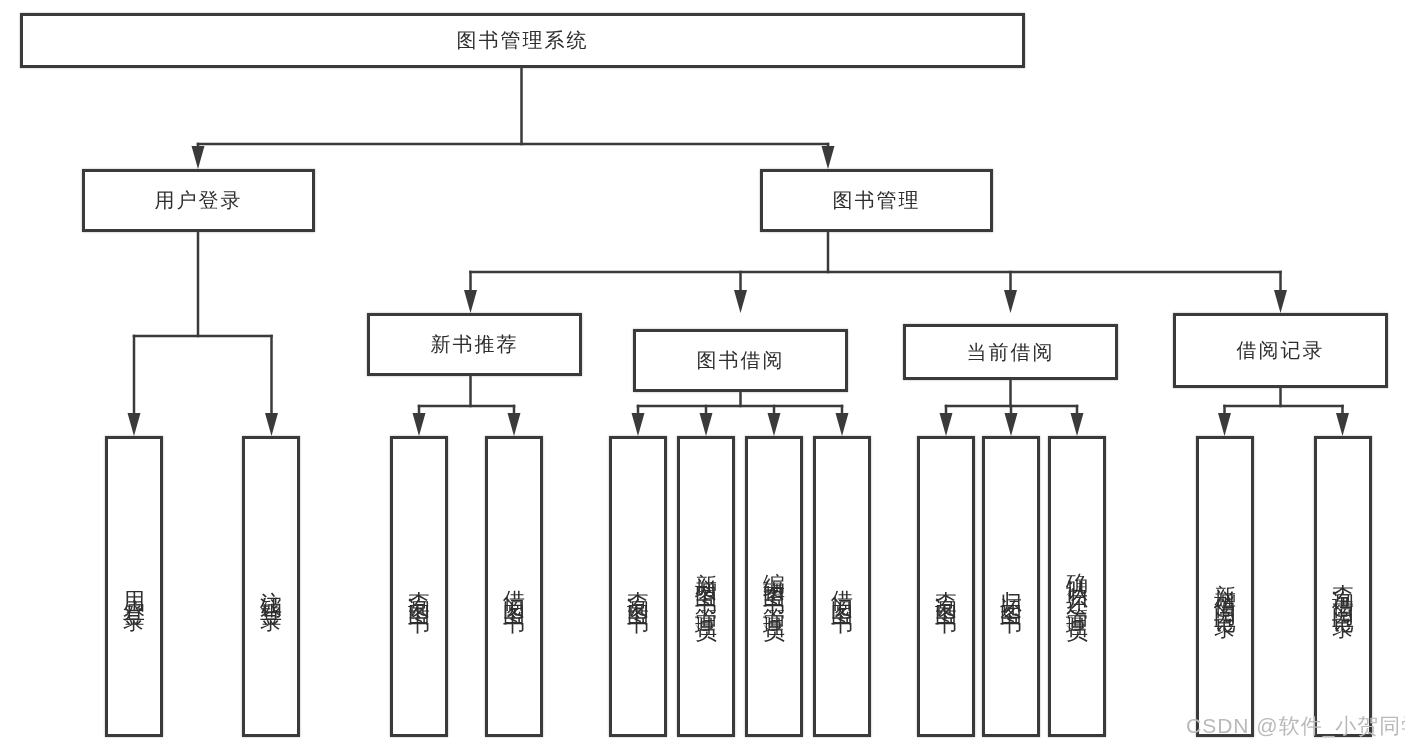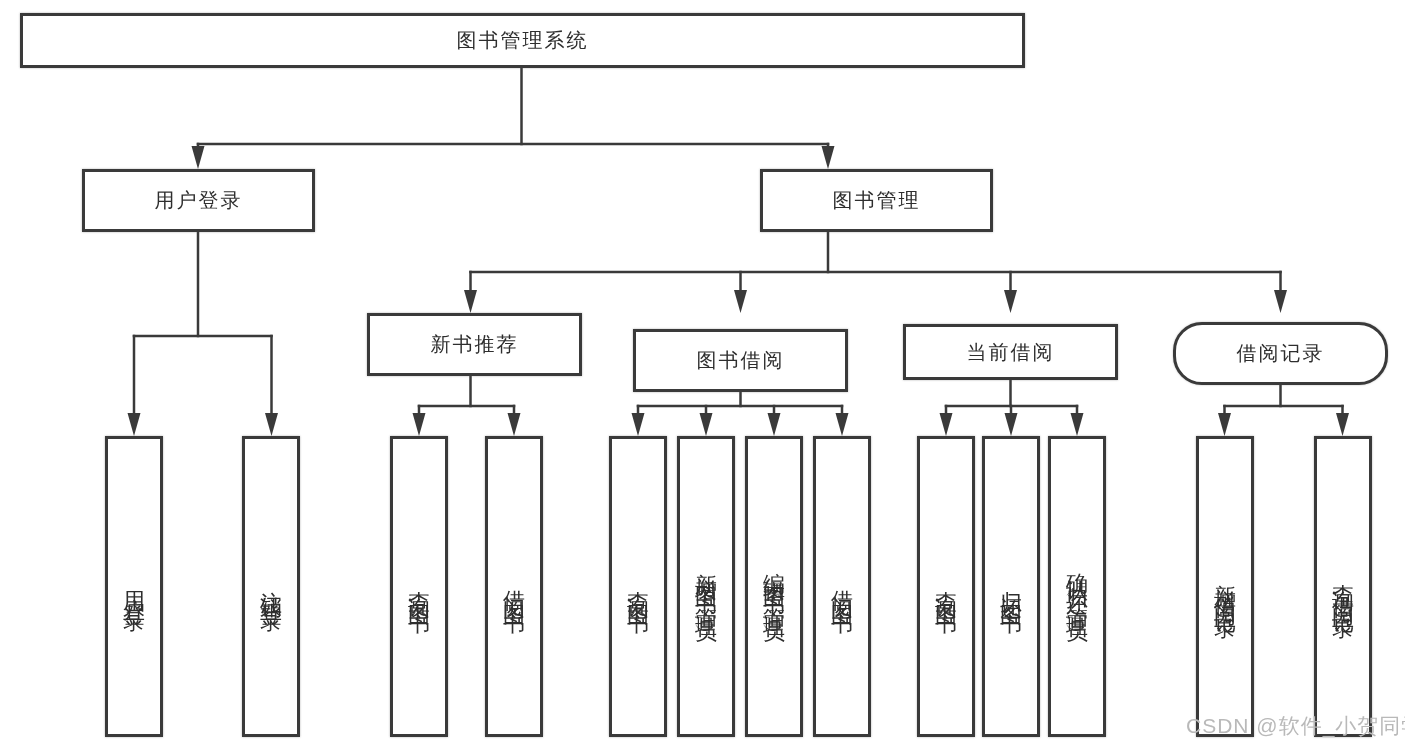--- a/index.html
+++ b/index.html
@@ -122,21 +122,21 @@
   </svg>
 
   <div class="node h-node" style="left:20px; top:13px; width:1005px; height:55px;">图书管理系统</div>
 
   <div class="node h-node" style="left:82px; top:169px; width:233px; height:63px;">用户登录</div>
   <div class="node h-node" style="left:712px; top:169px; width:233px; height:63px;margin-left:48px;">图书管理</div>
 
   <div class="node h-node" style="left:367px; top:313px; width:215px; height:63px;">新书推荐</div>
   <div class="node h-node" style="left:633px; top:313px; width:215px; height:63px;margin-top:16px;">图书借阅</div>
   <div class="node h-node" style="left:903px; top:324px; width:215px; height:56px;">当前借阅</div>
-  <div class="node h-node" style="left:1173px; top:322px; width:215px; height:63px;border-radius:29px;">借阅记录</div>
+  <div class="node h-node" style="left:1173px; top:313px; width:215px; height:75px;">借阅记录</div>
 
   <div class="node leaf" style="left:105px; top:436px; width:58px; height:301px;">用户登录</div>
   <div class="node leaf" style="left:242px; top:436px; width:58px; height:301px;">注销登录</div>
 
   <div class="node leaf" style="left:390px; top:436px; width:58px; height:301px;">查询图书</div>
   <div class="node leaf" style="left:485px; top:436px; width:58px; height:301px;">借阅图书</div>
 
   <div class="node leaf" style="left:609px; top:436px; width:58px; height:301px;">查询图书</div>
   <div class="node leaf" style="left:677px; top:436px; width:58px; height:301px;">新增图书（管理员）</div>
   <div class="node leaf" style="left:745px; top:436px; width:58px; height:301px;">编辑图书（管理员）</div>

